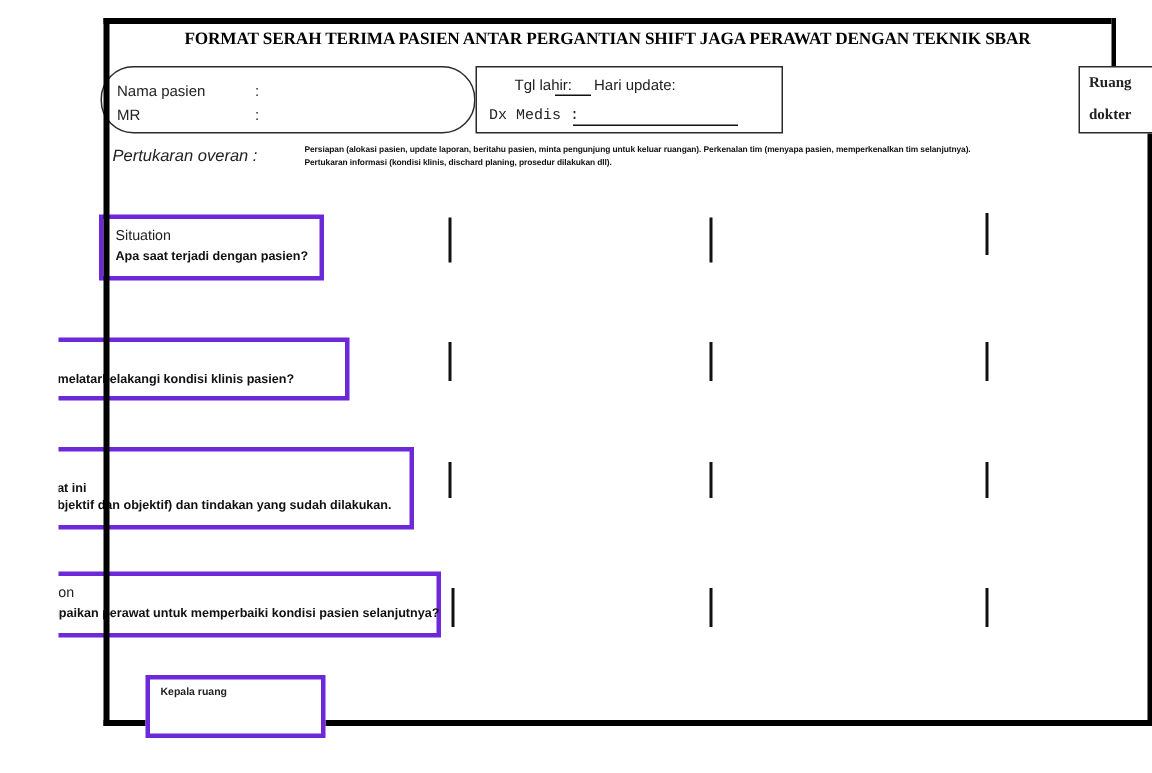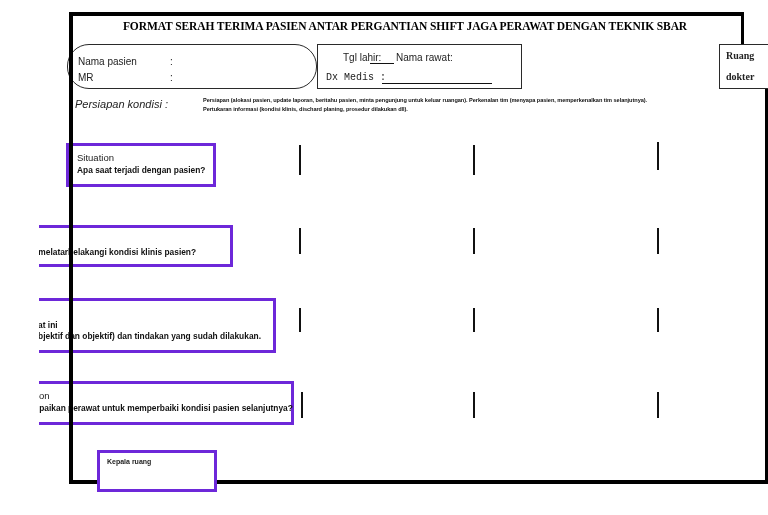--- a/index.html
+++ b/index.html
@@ -182,34 +182,34 @@
       <span class="lbl" style="left:118px; top:11px; min-width:110px;"></span>
 
       <span class="lbl" style="left:10px; top:27px;">MR</span>
       <span class="lbl" style="left:102px; top:27px;">:</span>
       <span class="lbl" style="left:118px; top:27px; min-width:110px;"></span>
     </div>
 
     <div class="id-cell cell-2">
       <span class="lbl" style="left:25px; top:7px;">Tgl lahir:</span>
       <span class="lbl uline" style="left:52px; top:7px; width:24px; height:11px;"></span>
-      <span class="lbl" style="left:78px; top:7px;">Nama rawat:</span>
+      <span class="lbl" style="left:78px; top:7px;">Hari update:</span>
 
       <span class="lbl" style="left:8px; top:27px;font-family:Liberation Mono, monospace;">Dx Medis :</span>
       <span class="lbl uline" style="left:64px; top:27px; width:110px; height:11px;"></span>
     </div>
 
 
     <div class="id-cell cell-4">
       <span class="lbl serif-b" style="left:6px; top:5px;">Ruang</span>
       <span class="lbl serif-b" style="left:6px; top:26px;">dokter</span>
     </div>
   </div>
 
-  <div class="prep-label">Persiapan kondisi :</div>
+  <div class="prep-label">Pertukaran overan :</div>
   <div class="prep-body">
     <p>Persiapan (alokasi pasien, update laporan, beritahu pasien, minta pengunjung untuk keluar ruangan). Perkenalan tim (menyapa pasien, memperkenalkan tim selanjutnya).</p>
     <p>Pertukaran informasi (kondisi klinis, dischard planing, prosedur dilakukan dll).</p>
   </div>
 
   <div class="tick" style="left:260px; top:145px; height:30px;"></div>
   <div class="tick" style="left:434px; top:145px; height:30px;"></div>
   <div class="tick" style="left:618px; top:142px; height:28px;"></div>
 
   <div class="tick tick-thin" style="left:260px; top:228px; height:26px;"></div>

